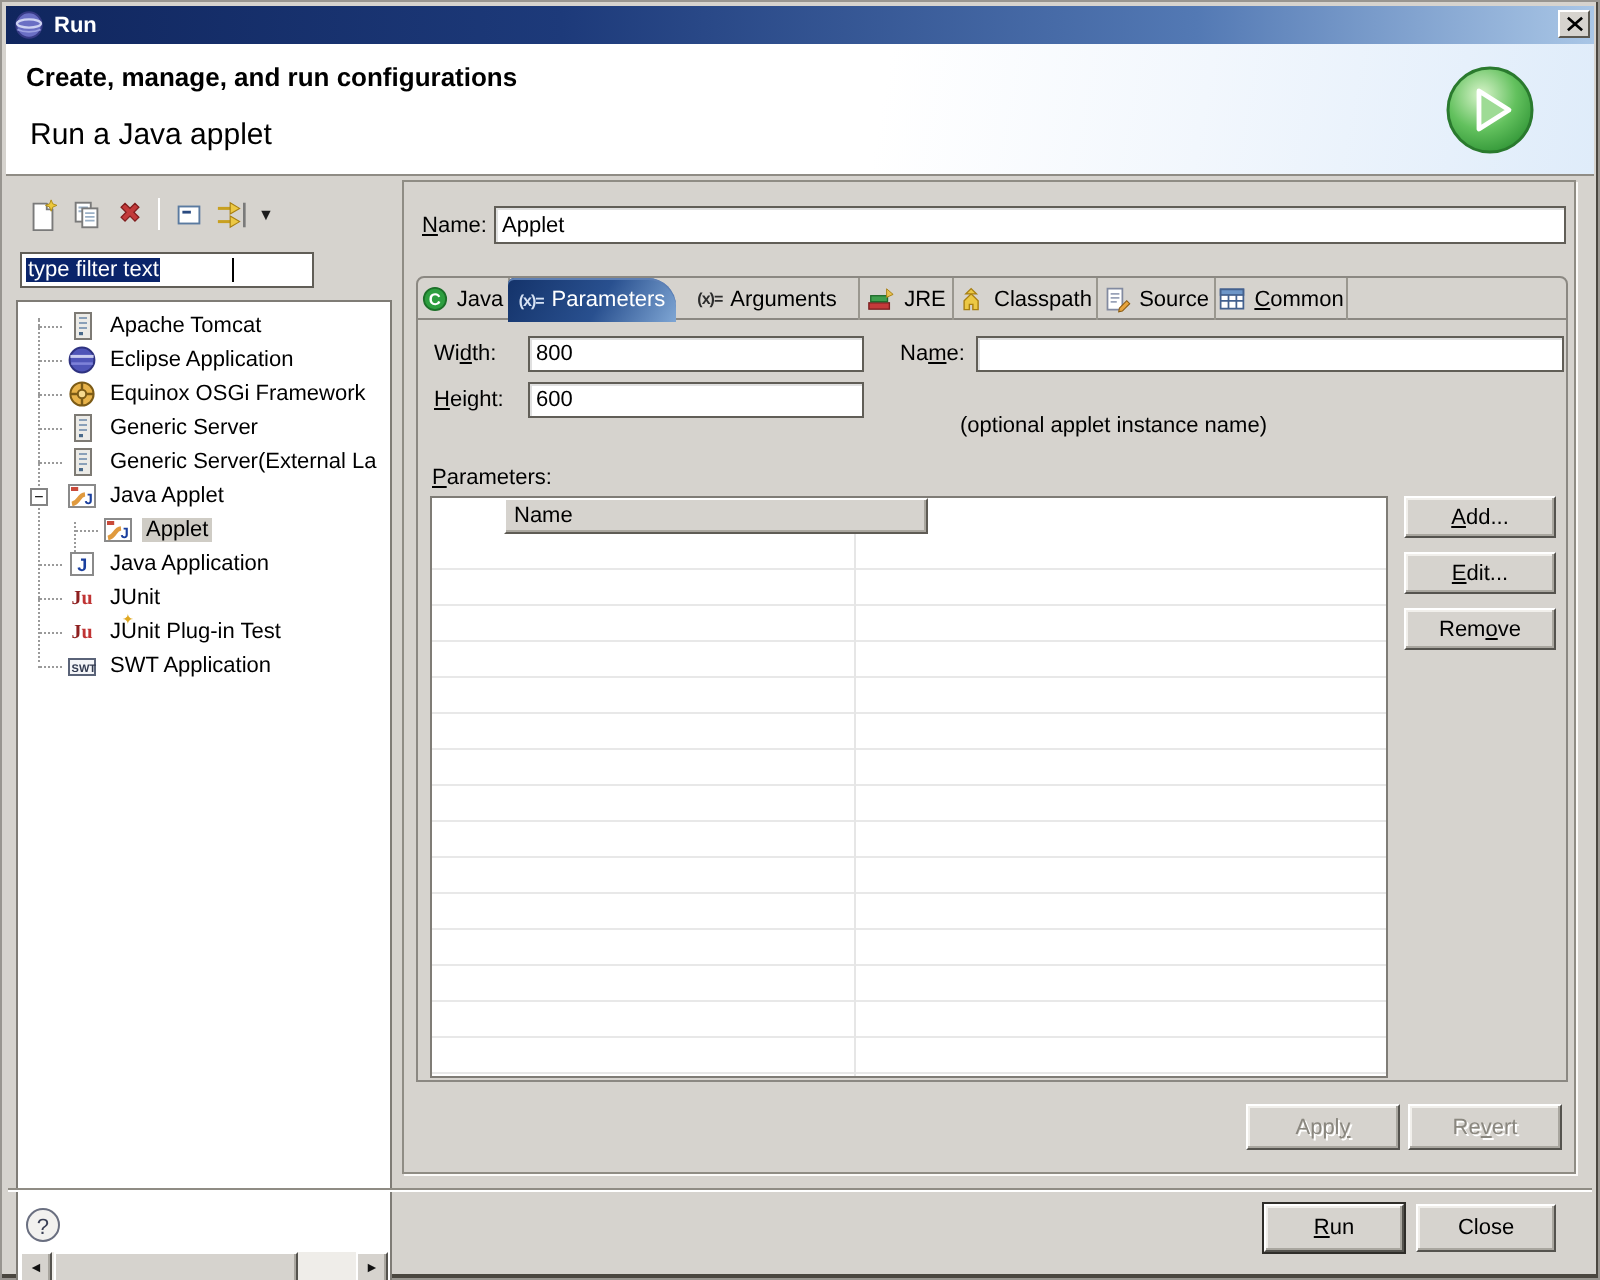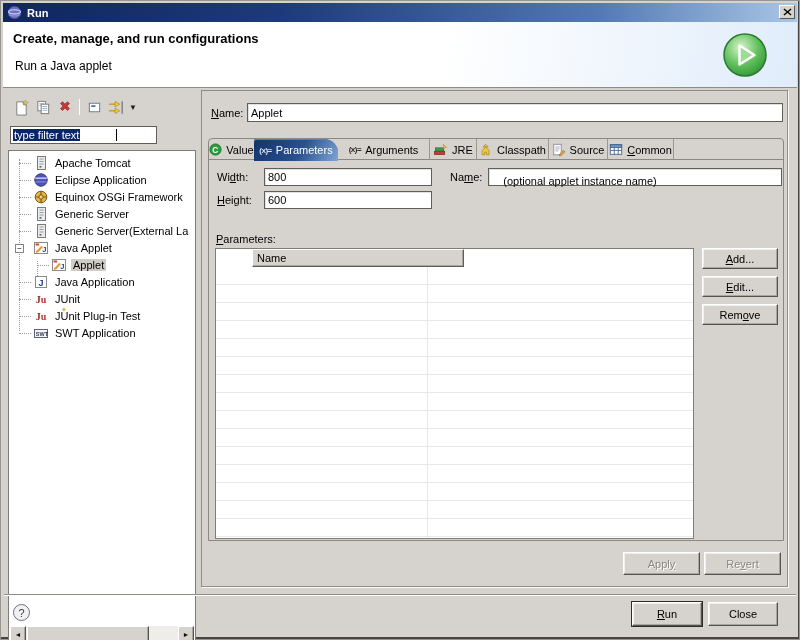--- a/index.html
+++ b/index.html
@@ -15,21 +15,21 @@
               display:flex; align-items:center; padding-left:4px; }
   .titlebar .ttl { color:#fff; font-weight:bold; font-size:11px; margin-left:5px; }
   .close-btn { position:absolute; right:2px; top:2px; width:16px; height:14px; background:#d6d3ce;
                border:1px solid; border-color:#fff #5a574f #5a574f #fff; display:flex; align-items:center; justify-content:center; }
 
   
   .banner { position:absolute; left:3px; top:22px; right:3px; height:66px;
             background:linear-gradient(100deg,#ffffff 55%, #f2f7fd 75%, #dfecfa 100%);
             border-bottom:1px solid #8f8c85; }
   .banner-title { position:absolute; left:10px; top:9px; font-size:13px; font-weight:bold; }
-  .banner-sub   { position:absolute; left:12px; top:37px; font-size:12px; }
+  .banner-sub   { position:absolute; left:12px; top:37px; font-size:15px; }
   .play-badge { position:absolute; right:28px; top:9px; width:48px; height:48px; }
 
   
   .btn { position:absolute; background:#d6d3ce; border:1px solid; border-color:#ffffff #55534e #55534e #ffffff;
          box-shadow: inset -1px -1px 0 #a9a69f, inset 1px 1px 0 #f1efeb;
          display:flex; align-items:center; justify-content:center; font-size:11px; cursor:default; }
   .btn.default { box-shadow: 0 0 0 1px #2f2d29, inset -1px -1px 0 #a9a69f, inset 1px 1px 0 #f1efeb; }
   .btn.disabled { color:#8a877f; text-shadow:1px 1px 0 #ffffff; }
   .tb { position:absolute; background:#fff; border:1px solid #615e57; box-shadow: inset 1px 1px 0 rgba(0,0,0,.12);
         font-family:"Liberation Sans", sans-serif; font-size:11px; padding:0 3px; display:flex; align-items:center; }
@@ -83,21 +83,21 @@
               border-bottom:1px solid #8b8882; border-radius:4px 4px 0 0; }
   .tab { height:21px; display:flex; align-items:center; justify-content:center; gap:4px;
          border-right:1px solid #9a978f; padding:0 6px; white-space:nowrap; }
   .tab.selected { background:linear-gradient(120deg,#14336a 0%, #29508f 55%, #7fa6d4 100%);
                   color:#fff; border-radius:3px 14px 0 0; border-right:none; margin-left:-1px;
                   box-shadow: inset 0 1px 0 #5d7fb4; z-index:2; height:22px; margin-bottom:-1px; }
   .tabglyph { font-size:8px; font-weight:bold; color:#2c2c2c; letter-spacing:-0.5px; }
   .tab.selected .tabglyph { color:#d6e2f4; }
 
   .lab { position:absolute; height:18px; display:flex; align-items:center; }
-  .hint { position:absolute; left:271px; top:36px; width:200px; text-align:center; }
+  .hint { position:absolute; left:271px; top:68px; width:200px; text-align:left; }
 
   .ptable { position:absolute; left:6px; top:109px; width:479px; height:291px; background:#fff; border:1px solid #7f7c76; }
   .thead { position:absolute; left:0; top:0; width:100%; height:18px; display:flex; }
   .th { background:#d6d3ce; border:1px solid; border-color:#fff #5f5c55 #5f5c55 #fff; display:flex; align-items:center;
         padding-left:4px; box-shadow: inset -1px -1px 0 #aaa79f; margin-left: 36px; }
   .tbody { position:absolute; left:0; top:18px; right:0; bottom:0;
            background:
              linear-gradient(to right, transparent 211px, #e6e6e6 211px, #e6e6e6 212px, transparent 212px),
              repeating-linear-gradient(to bottom, #ffffff 0 17px, #e8e8e8 17px 18px); }
 
@@ -311,21 +311,21 @@
     <div class="name-label"><u>N</u>ame:</div>
     <input class="tb" style="left: 45px; top: 12px; width: 536px; height: 19px;" value="Applet">
 
     <div class="tabfolder">
       <div class="tabstrip">
         <div class="tab" style="width:46px">
           <span style="height:13px"><svg width="13" height="13" viewBox="0 0 14 14">
                 <circle cx="7" cy="7" r="6" fill="#2d9e3f" stroke="#1c7029"></circle>
                 <text x="3.6" y="10.4" font-size="9" fill="#fff" font-weight="bold" font-family="sans-serif">C</text>
               </svg></span>
-          <span>Value</span>
+          <span>Java</span>
         </div>
         <div class="tab selected" style="width:84px">
           <span class="tabglyph">(x)=</span>
           <span>Parameters</span>
         </div>
         <div class="tab" style="width:92px">
           <span class="tabglyph">(x)=</span>
           <span>Arguments</span>
         </div>
         <div class="tab" style="width:47px">

